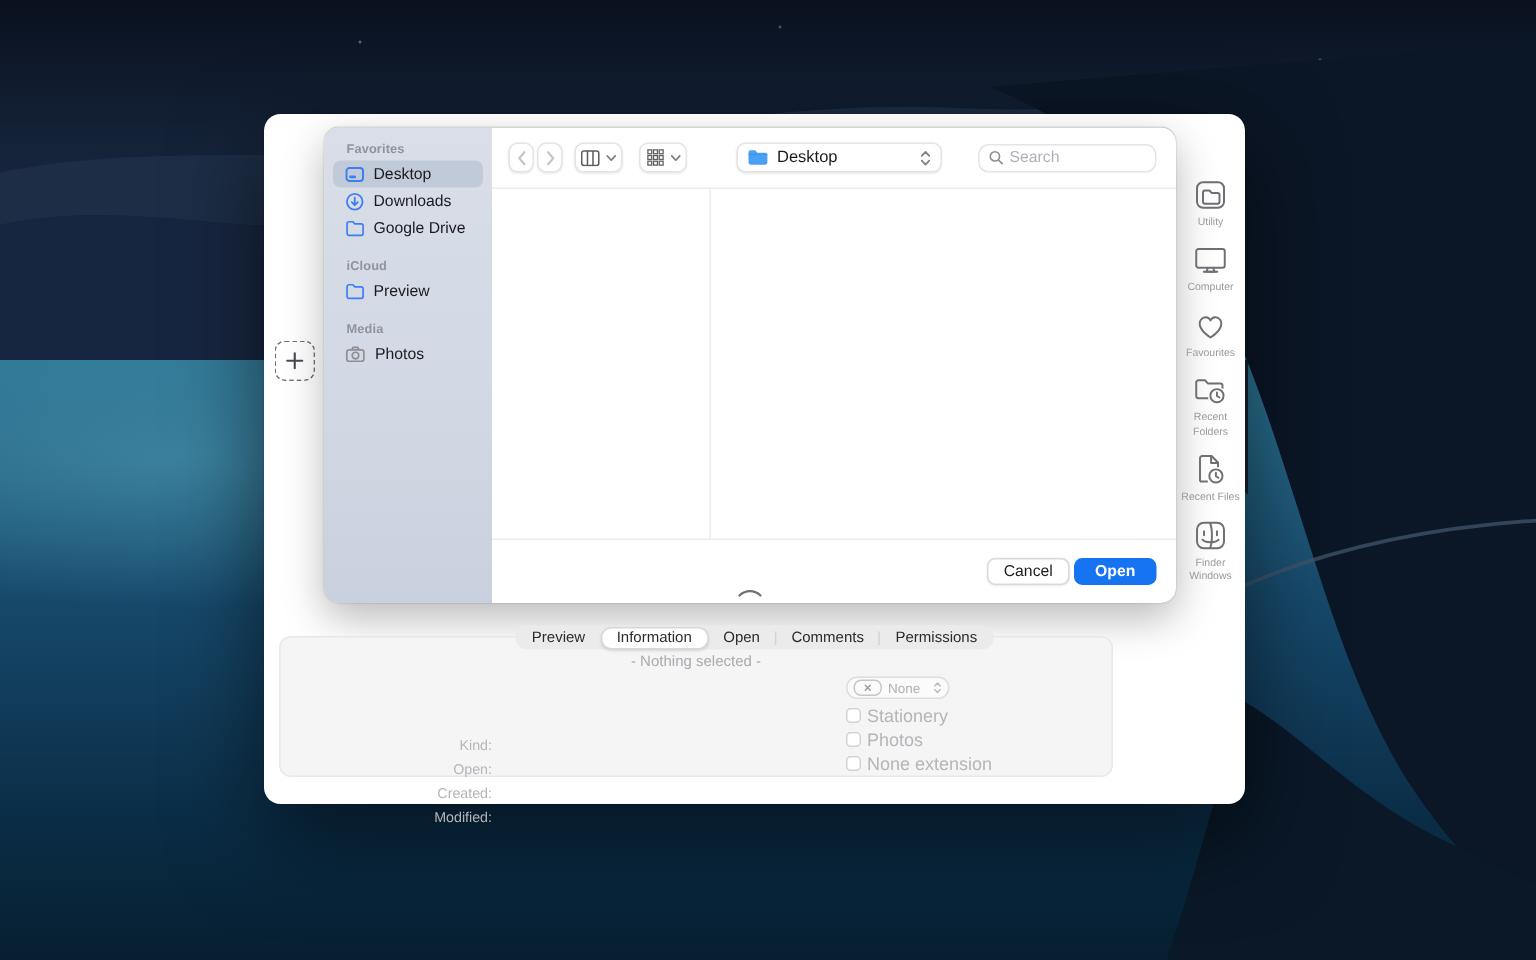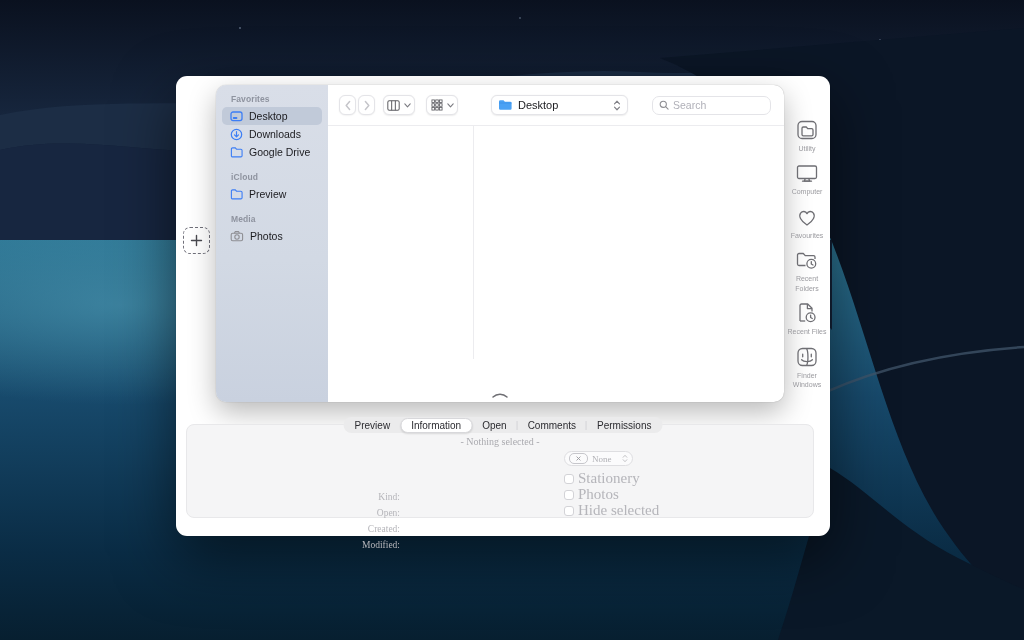--- a/index.html
+++ b/index.html
@@ -68,32 +68,32 @@
   .ritem .rlbl{font-size:7px;color:#9a9a9f;text-align:center;line-height:1.35;margin-top:1px;max-width:44px;}
 
   
   .seg{position:absolute;top:341px;left:50%;transform:translateX(-50%);height:16px;
     background:#ebebec;border-radius:8px;display:flex;align-items:center;padding:1px;box-sizing:border-box;z-index:3;}
   .seg-item{font-size:10px;color:#2b2b30;padding:1px 10px;border-radius:7px;white-space:nowrap;}
   .seg-item.selected{background:#fff;border:.5px solid #d8d8db;box-shadow:0 1px 2px rgba(0,0,0,.12);}
   .seg-sep{width:1px;height:9px;background:#d4d4d7;}
   .seg-sep.hidden{visibility:hidden;width:0;}
 
-  .infopanel{position:absolute;left:10px;top:348px;width:628px;height:94px;background:#f5f5f6;
-    border:1px solid #e8e8ea;border-radius:8px;box-sizing:border-box;font-family:Liberation Serif, serif;}
+  .infopanel{position:absolute;left:10px;top:348px;width:556px;height:94px;background:#f5f5f6;
+    border:1px solid #e8e8ea;border-radius:8px;box-sizing:border-box;}
   .nothing{position:absolute;top:11px;left:0;right:0;text-align:center;font-size:10px;color:#aaaaaf;}
   .f-label{position:absolute;right:413px;font-size:9.5px;color:#b5b5ba;text-align:right;margin-top:37px;}
   .ctrl{position:absolute;left:377px;display:flex;align-items:center;gap:4px;}
   .tagsel{width:69px;height:15px;border:1px solid #dedee1;border-radius:7.5px;background:#fbfbfc;
     display:flex;align-items:center;gap:4px;padding:0 4px;box-sizing:border-box;}
   .tagoval{width:17px;height:9px;border:1px solid #c6c6cb;border-radius:5px;display:flex;
     align-items:center;justify-content:center;}
   .tagsel .val{font-size:9px;color:#b0b0b5;flex:1;}
   .cbox{width:10px;height:10px;border:1px solid #d3d3d7;border-radius:3px;background:#fff;box-sizing:border-box;}
-  .clbl{font-size:15px;color:#b5b5ba;}
+  .clbl{font-size:12px;color:#b5b5ba;}
 </style>
 </head>
 <body>
 
 <div class="desktop">
   <svg width="1024" height="640" viewBox="0 0 1024 640" preserveAspectRatio="none">
     <defs>
       <linearGradient id="sky" x1="0" y1="0" x2="0" y2="1">
         <stop offset="0" stop-color="#0a111f"></stop>
           <stop offset=".28" stop-color="#16253c"></stop>
@@ -244,20 +244,24 @@
           <path d="M7.3 7.3 L10 10" stroke="#8e8e93" stroke-width="1.2" stroke-linecap="round"></path>
         </svg>
         <input type="text" placeholder="Search" style="">
       </div>
     </div>
 
     <div class="browser">
       <div class="col-divider"></div>
     </div>
 
+    <div class="dfooter">
+      <div class="btn cancel">Cancel</div>
+      <div class="btn open">Open</div>
+    </div>
     <svg class="expand" viewBox="0 0 18 8">
       <path d="M2 6 C6 2.2 12 2.2 16 6" fill="none" stroke="#6e6e73" stroke-width="1.5" stroke-linecap="round"></path>
     </svg>
   </div>
 
   <div class="rstrip">
 
     <div class="ritem">
       <svg width="26" height="26" viewBox="0 0 26 26">
         <g fill="none" stroke="#6e6e73" stroke-width="1.3" stroke-linejoin="round">
@@ -360,17 +364,17 @@
     <div class="ctrl" style="top:45px;">
       <span class="cbox"></span>
       <span class="clbl">Stationery</span>
     </div>
     <div class="ctrl" style="top:61px;">
       <span class="cbox"></span>
       <span class="clbl">Photos</span>
     </div>
     <div class="ctrl" style="top:77px;">
       <span class="cbox"></span>
-      <span class="clbl">Hide selected</span>
+      <span class="clbl">None extension</span>
     </div>
   </div>
 
 </div>
 
 </body></html>

